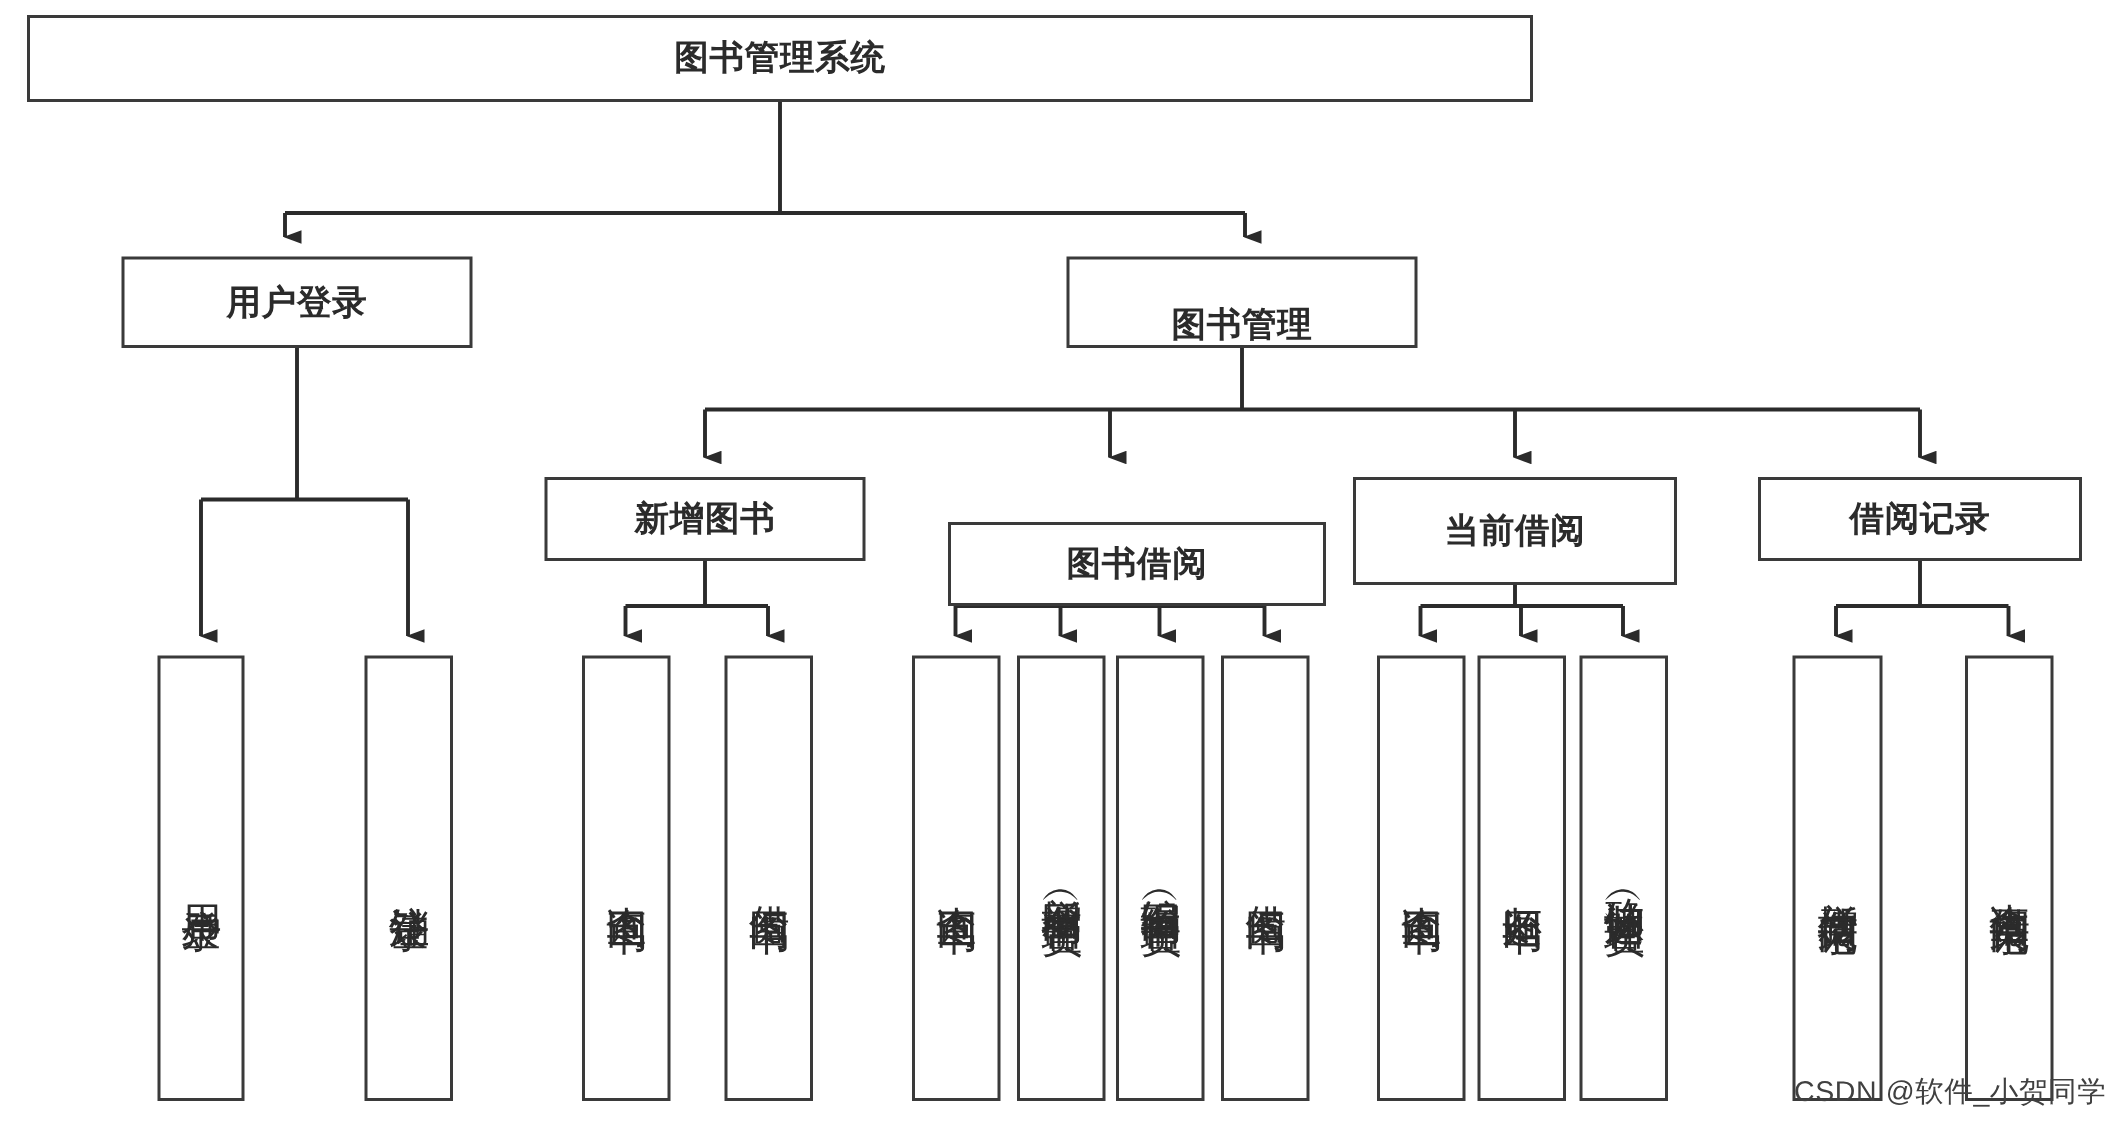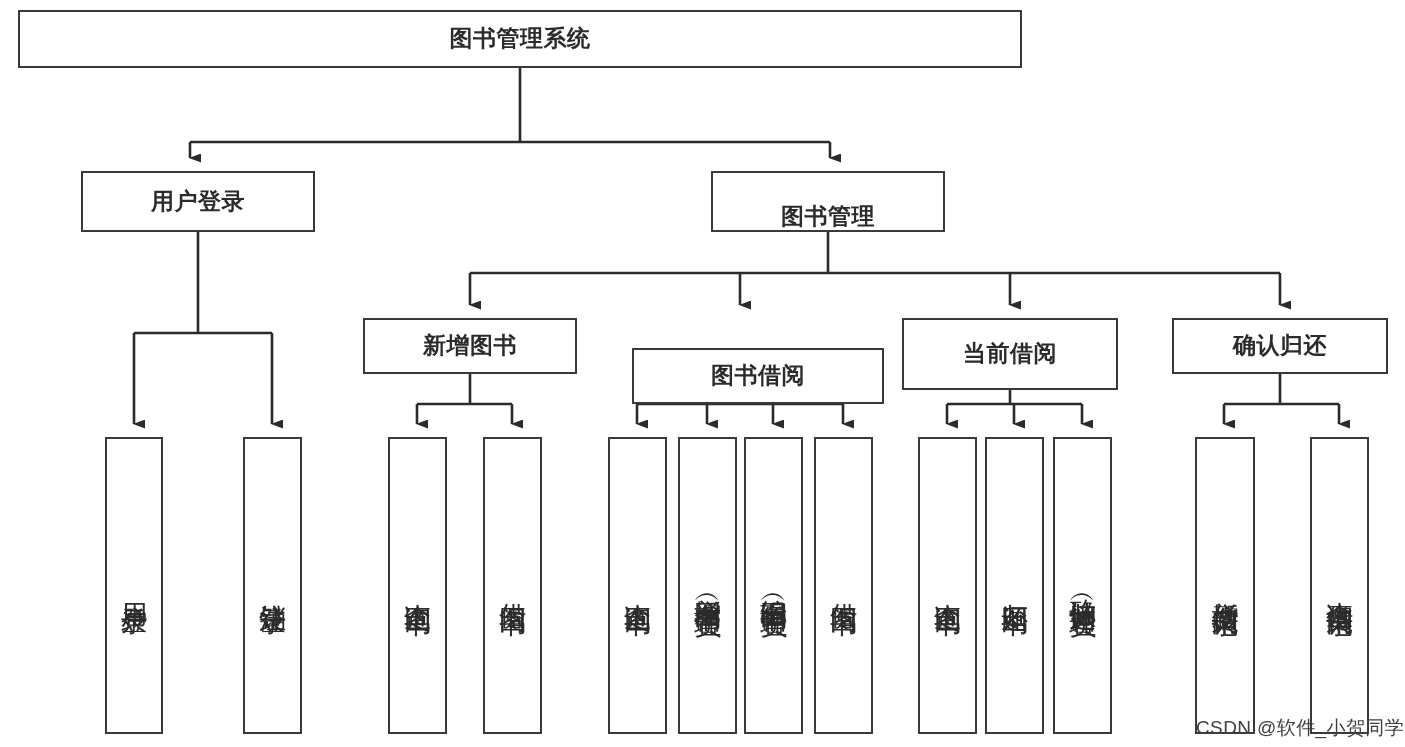--- a/index.html
+++ b/index.html
@@ -133,21 +133,21 @@
   <div class="node-box horizontal" style="left:363px;top:318px;width:214px;height:56px;">
     <span class="node-label">新增图书</span>
   </div>
   <div class="node-box horizontal" style="left:632px;top:318px;width:252px;height:56px;margin-top:30px;">
     <span class="node-label">图书借阅</span>
   </div>
   <div class="node-box horizontal" style="left:902px;top:318px;width:216px;height:72px;">
     <span class="node-label">当前借阅</span>
   </div>
   <div class="node-box horizontal" style="left:1172px;top:318px;width:216px;height:56px;">
-    <span class="node-label">确认归还</span>
+    <span class="node-label">借阅记录</span>
   </div>
 
   <div class="node-box vertical" style="left:105px;top:437px;width:58px;height:297px;">
     <span class="node-label">用户登录</span>
   </div>
   <div class="node-box vertical" style="left:243px;top:437px;width:59px;height:297px;">
     <span class="node-label">注销登录</span>
   </div>
   <div class="node-box vertical" style="left:388px;top:437px;width:59px;height:297px;">
     <span class="node-label">查询图书</span>

